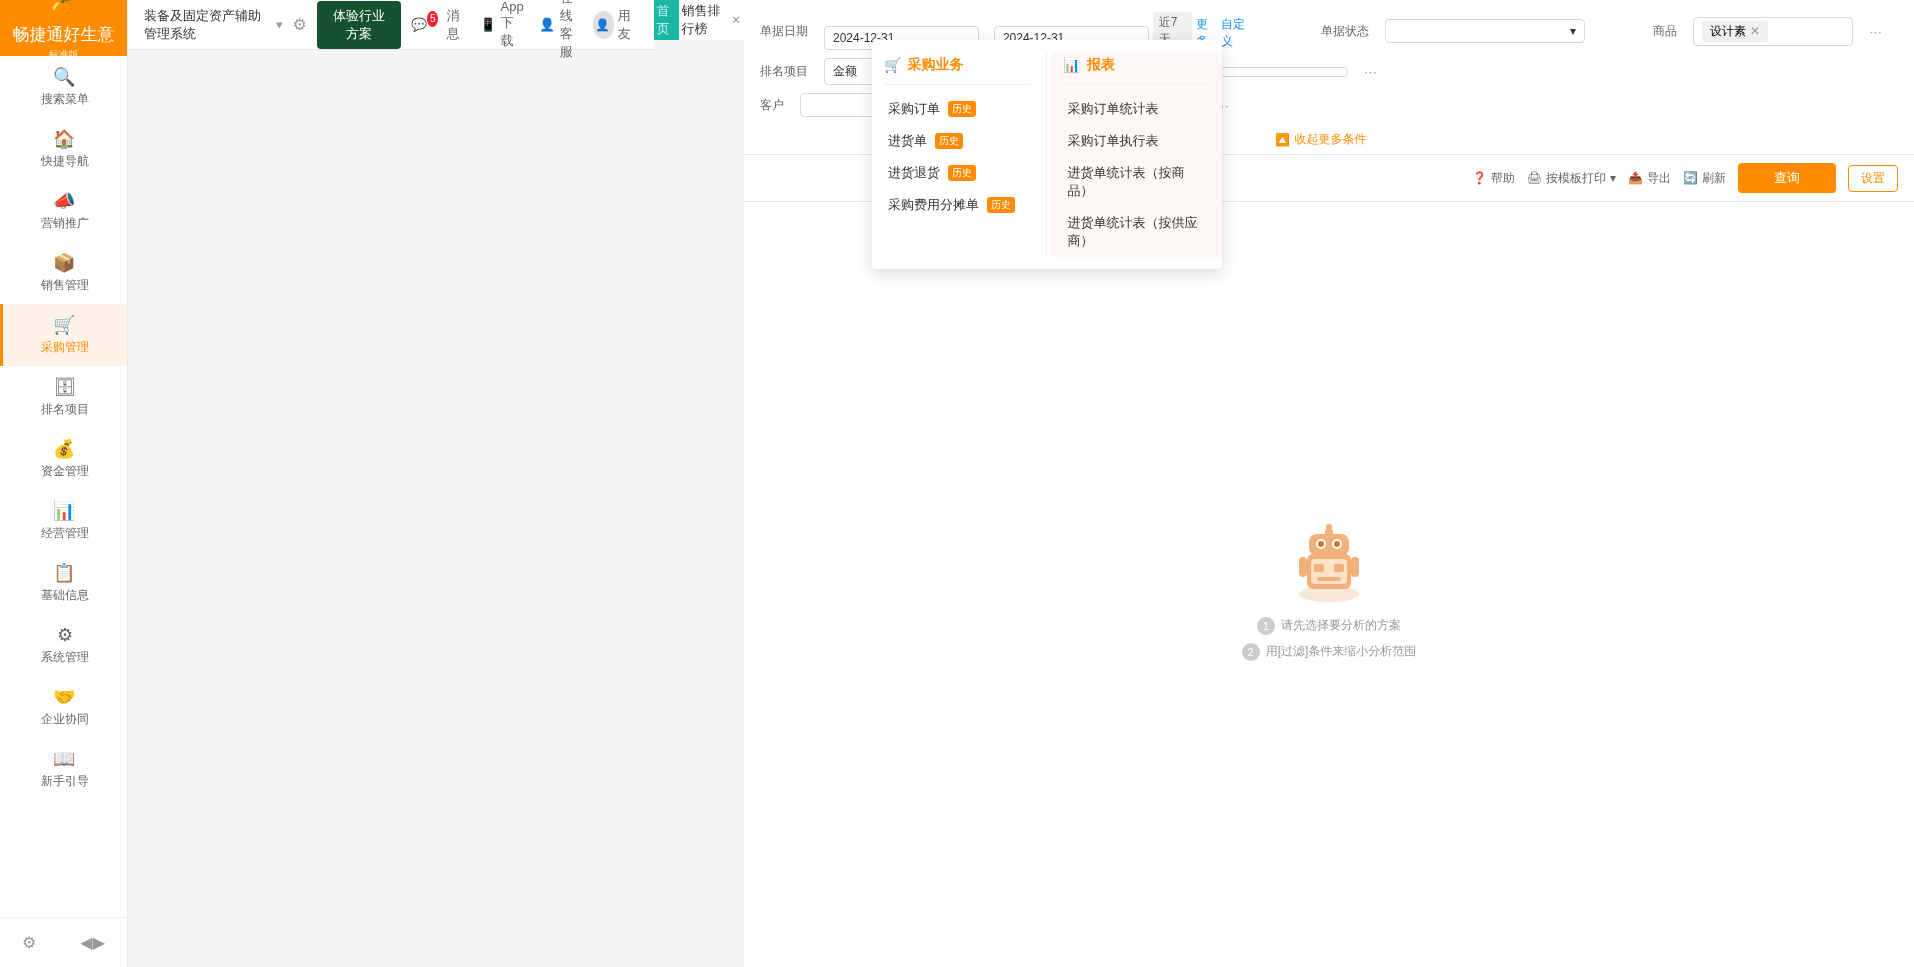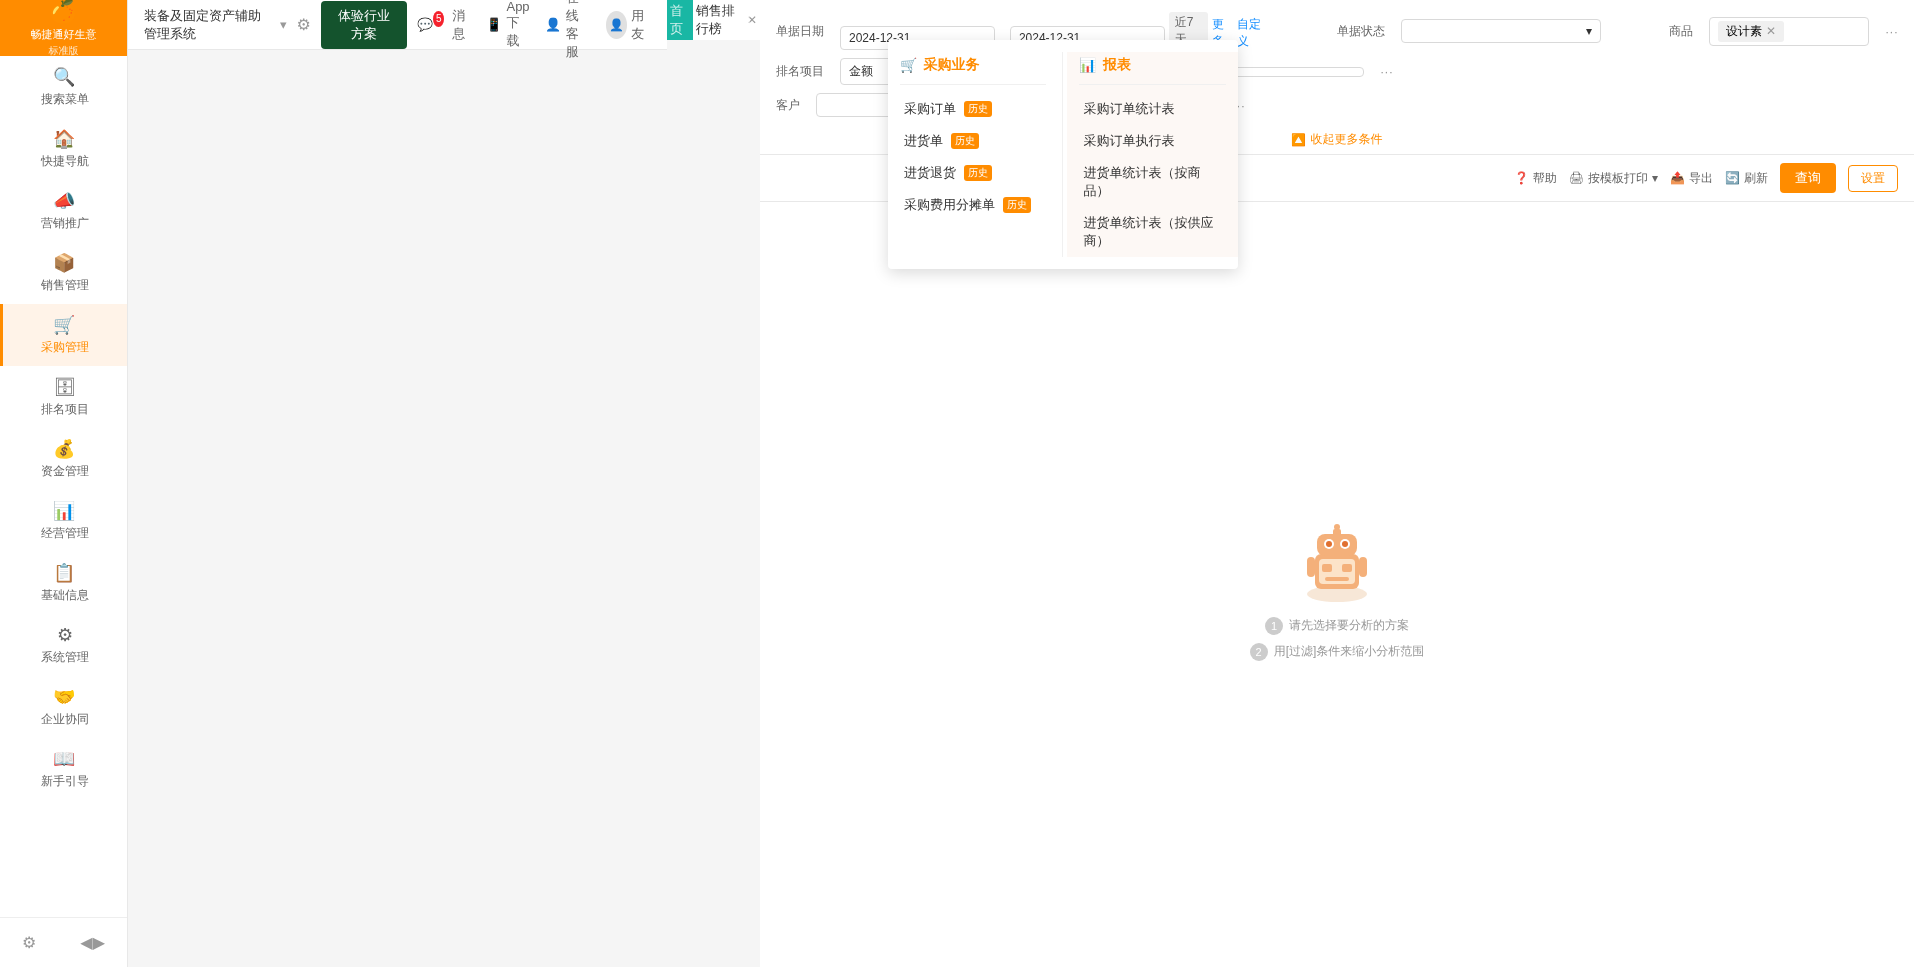--- a/index.html
+++ b/index.html
@@ -245,21 +245,21 @@
       gap: 4px;
       color: #666;
       cursor: pointer;
       font-size: 12px;
     }
     .toolbar-btn-primary {
       background: #ff8c00;
       color: #fff;
       border: none;
       border-radius: 4px;
-      padding: 6px 15px;
+      padding: 6px 36px;
       cursor: pointer;
       font-size: 13px;
     }
     .toolbar-btn-secondary {
       background: #fff;
       color: #ff8c00;
       border: 1px solid #ff8c00;
       border-radius: 4px;
       padding: 4px 12px;
       cursor: pointer;
@@ -371,21 +371,21 @@
     ::-webkit-scrollbar { width: 6px; }
     ::-webkit-scrollbar-track { background: #f1f1f1; }
     ::-webkit-scrollbar-thumb { background: #ccc; border-radius: 3px; }
   </style>
 </head>
 <body>
 
 <div class="sidebar">
   <div class="sidebar-logo">
     <div class="logo-icon">🍊</div>
-    <div style="font-size:11px;">畅捷通好生意</div>
+    <div style="font-size:17px;">畅捷通好生意</div>
     <div style="font-size:10px;opacity:0.8;">标准版</div>
   </div>
   <div class="sidebar-nav">
     <div class="sidebar-item">
       <span class="icon">🔍</span>
       <span>搜索菜单</span>
     </div>
     <div class="sidebar-item">
       <span class="icon">🏠</span>
       <span>快捷导航</span>
@@ -474,21 +474,21 @@
       <span class="tab-close">✕</span>
     </div>
     <div style="position:absolute;right:10px;top:50%;transform:translateY(-50%);display:flex;gap:8px;">
       <span style="color:rgba(255,255,255,0.8);cursor:pointer;">✕</span>
       <span style="color:rgba(255,255,255,0.8);cursor:pointer;">⛶</span>
     </div>
   </div>
 
   <div class="content">
 
-    <div style="background:#fff;padding:12px 16px 0 16px;border-bottom:1px solid #e8e8e8;">
+    <div style="background:#fff;padding:12px 32px 0 16px;border-bottom:1px solid #e8e8e8;">
 
       <div class="filter-row">
         <span class="filter-label">单据日期</span>
         <div class="filter-date-range">
           <input class="filter-input" style="min-width: 110px;" value="2024-12-31">
           <span>~</span>
           <input class="filter-input" style="min-width: 110px;" value="2024-12-31">
           <span class="date-tag">近7天</span>
           <span class="filter-tag-more">更多</span>
           <span class="filter-tag-more">自定义</span>

